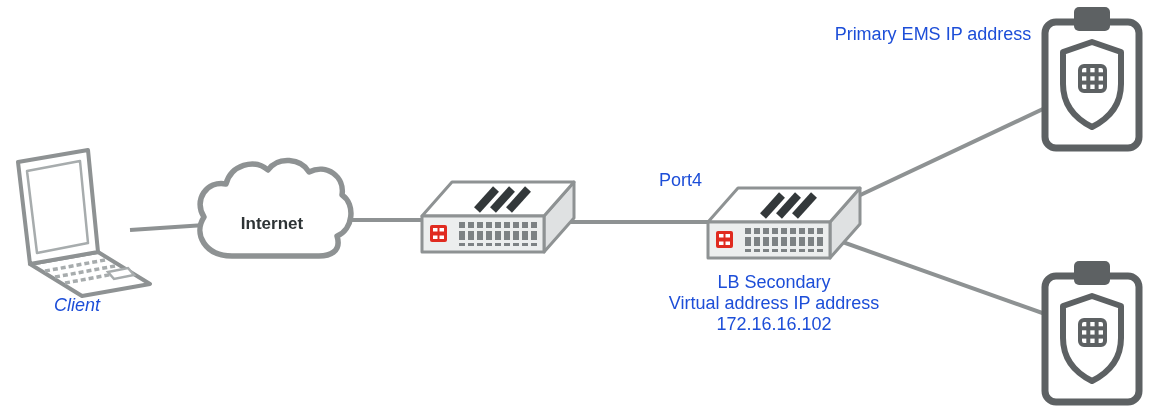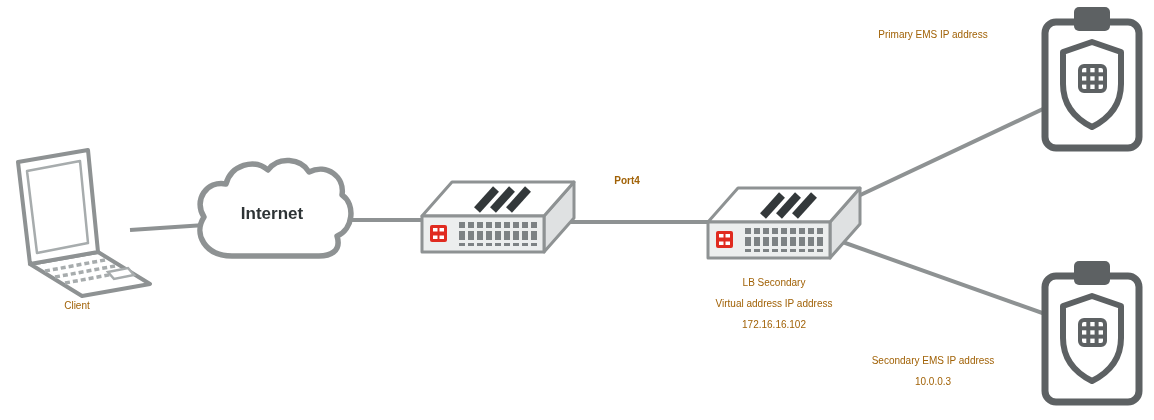--- a/index.html
+++ b/index.html
@@ -7,28 +7,28 @@
     position: relative;
     width: 1154px;
     height: 420px;
     background: #ffffff;
     font-family: "Liberation Sans", sans-serif;
     overflow: hidden;
   }
   .canvas svg { position: absolute; left: 0; top: 0; }
   .label {
     position: absolute;
-    color: #a16207;
-    font-size: 10px;
+    color: #1d4ed8;
+    font-size: 18px;
     line-height: 21px;
     text-align: center;
     white-space: nowrap;
     z-index: 2;
   }
-  .label.right { text-align: center; font-weight: bold; }
+  .label.right { text-align: right; }
   .label .line { display: block; }
   .internet-label {
     position: absolute;
     color: #2e3436;
     font-size: 17px;
     font-weight: bold;
     text-align: center;
     z-index: 2;
   }
 </style>
@@ -102,37 +102,33 @@
 
     <use href="#fortigate-appliance" x="422" y="182"></use>
 
     <use href="#fortigate-appliance" x="708" y="188"></use>
 
     <use href="#ems-clipboard" x="1042" y="6"></use>
 
     <use href="#ems-clipboard" x="1042" y="260"></use>
   </svg>
 
-  <div class="label" style="left:17px; top:295px; width:120px;">Client</div>
+  <div class="label" style="left:17px; top:295px; width:120px;font-style:italic;">Client</div>
 
-  <div class="internet-label" style="left:212px; top:204px; width:120px;">Internet</div>
+  <div class="internet-label" style="left:212px; top:214px; width:120px;">Internet</div>
 
 
   <div class="label right" style="left:552px; top:170px; width:150px;">
     <span class="line">Port4</span>
   </div>
 
   <div class="label" style="left:654px; top:272px; width:240px;">
     <span class="line">LB Secondary</span>
     <span class="line">Virtual address IP address</span>
     <span class="line">172.16.16.102</span>
   </div>
 
   <div class="label" style="left:818px; top:24px; width:230px;">
     <span class="line">Primary EMS IP address</span>
   </div>
 
-  <div class="label" style="left:818px; top:350px; width:230px;">
-    <span class="line">Secondary EMS IP address</span>
-    <span class="line">10.0.0.3</span>
-  </div>
 
 </div>
 
 </body></html>

